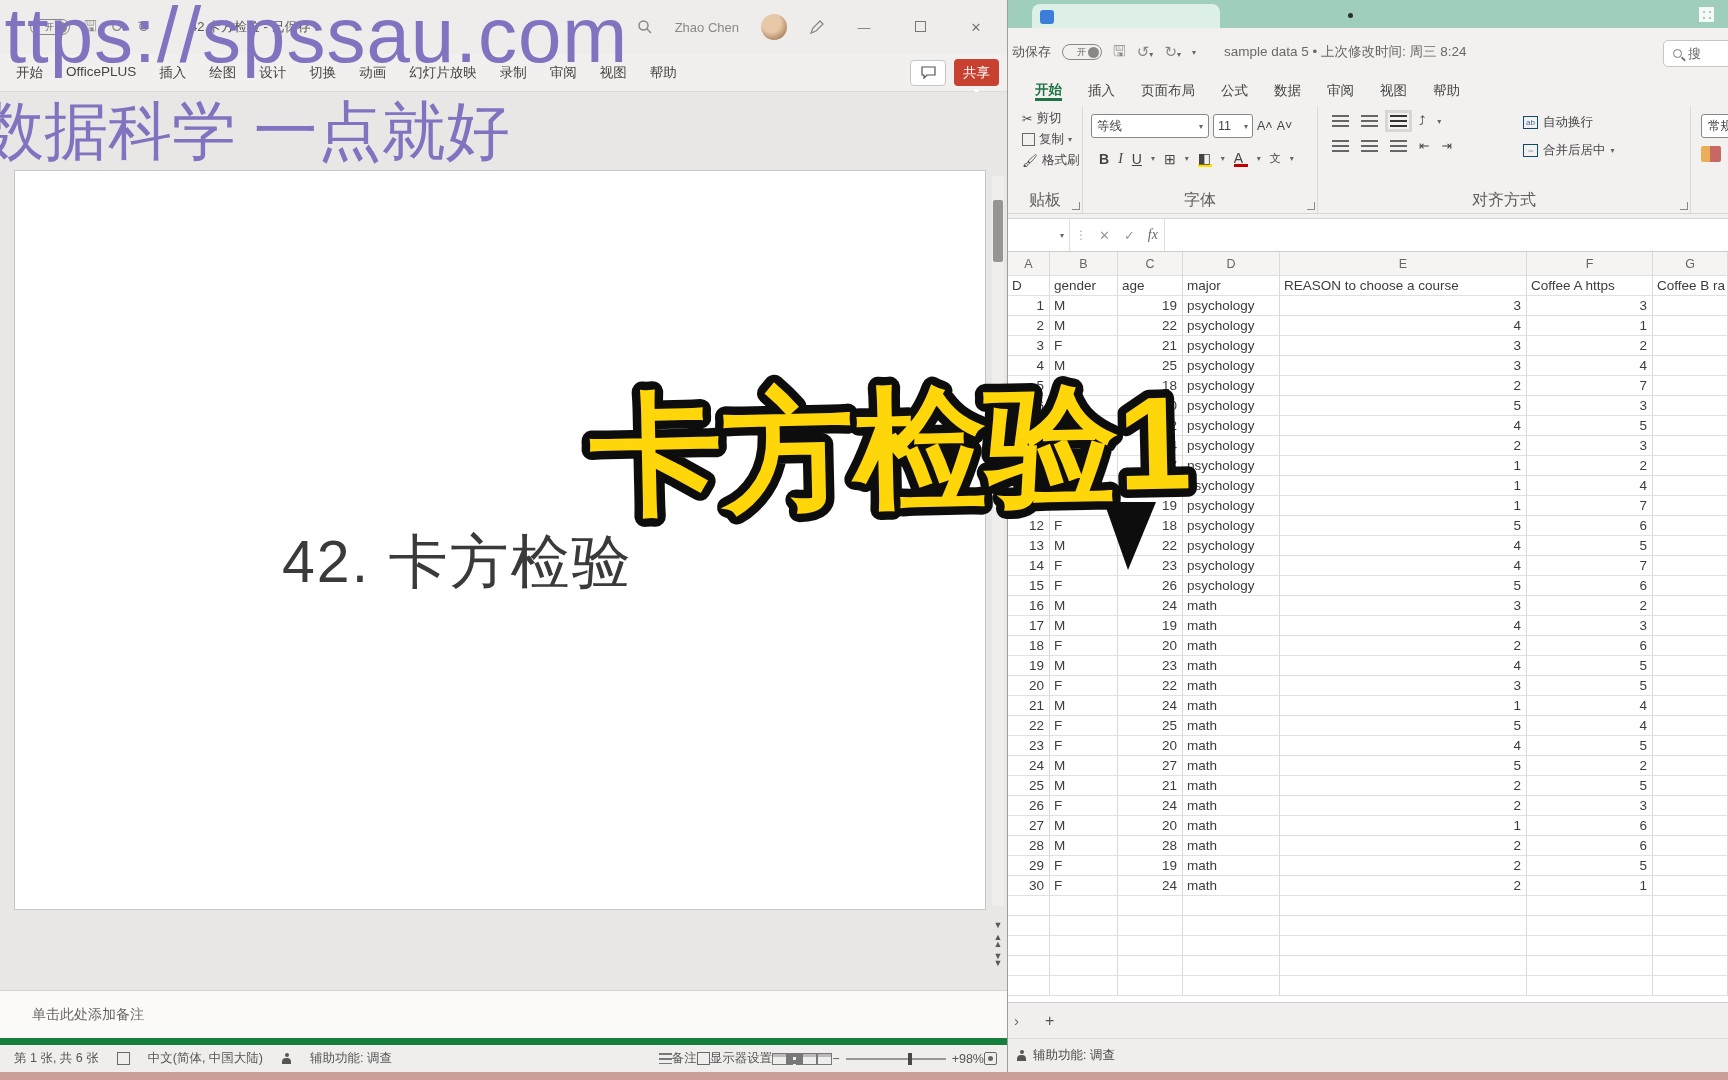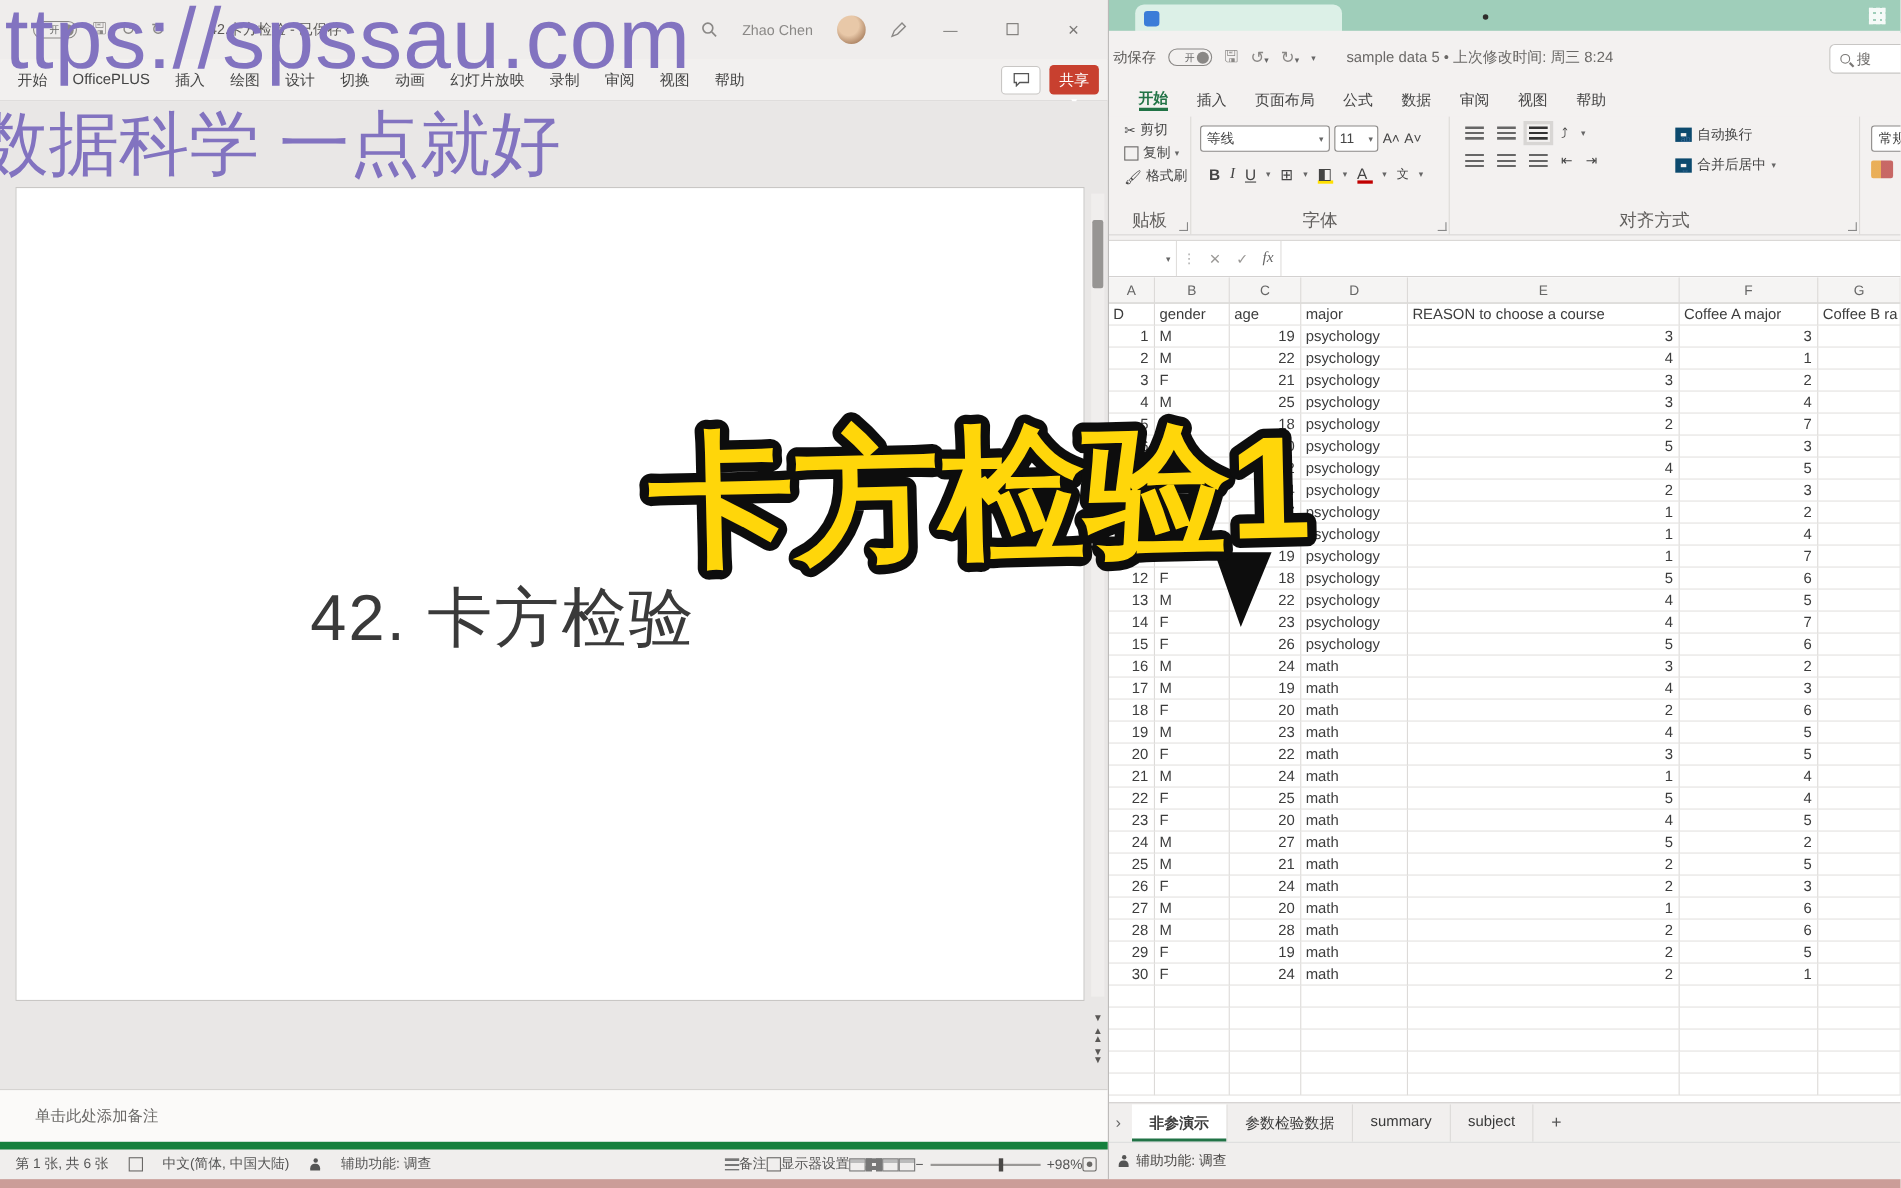--- a/index.html
+++ b/index.html
@@ -77,21 +77,21 @@
   .fr-b { font-weight:bold; } .fr-i { font-style:italic; font-family:"Liberation Serif",serif; } .fr-u { text-decoration:underline; }
   .swatch { display:inline-block; width:14px; height:3px; margin-top:-2px; }
   .caret { font-size:8px; color:#666; }
   .g-align { position:absolute; left:309px; top:0; width:373px; height:100%; border-left:1px solid #dcdad8; }
   .alignrows { position:absolute; left:14px; top:8px; display:flex; flex-direction:column; gap:10px; }
   .alignrow { display:flex; gap:12px; align-items:center; }
   .al { width:17px; height:12px; background:repeating-linear-gradient(#666 0 2px, transparent 2px 5px); }
   .al.sel { outline:3px solid #d8d6d4; outline-offset:2px; background:repeating-linear-gradient(#333 0 2px, transparent 2px 5px); }
   .wrapmerge { position:absolute; left:205px; top:8px; display:flex; flex-direction:column; gap:11px; white-space:nowrap; font-size:12.5px; }
   .wm-item { display:flex; align-items:center; gap:5px; }
-  .wm-ic { width:15px; height:13px; border:5px solid #0c4a6e; font-size:8px; color:#3a6a98; text-align:center; line-height:12px; }
+  .wm-ic { width:15px; height:13px; border:1px solid #0c4a6e; font-size:8px; color:#3a6a98; text-align:center; line-height:12px; }
   .g-num { position:absolute; left:682px; top:0; width:120px; height:100%; border-left:1px solid #dcdad8; }
   .numfmt { position:absolute; left:10px; top:8px; width:100px; height:24px; border:1px solid #8a8886; border-radius:3px; background:#fff; display:flex; align-items:center; padding-left:6px; font-size:12.5px; }
   .numico { position:absolute; left:10px; top:40px; width:20px; height:16px; background:linear-gradient(90deg,#e8a33d 0 9px, #c0504d 9px); border-radius:2px; opacity:.85; }
   .formula-bar { position:absolute; left:0; top:218px; width:100%; height:34px; background:#fff; border-top:1px solid #d6d4d2; border-bottom:1px solid #cfcdcb; display:flex; align-items:center; }
   .namebox { width:62px; height:100%; border-right:1px solid #e0dedc; display:flex; align-items:center; justify-content:flex-end; padding-right:5px; color:#777; font-size:10px; }
   .fb-dots { color:#aaa; padding:0 5px; font-size:12px; }
   .fb-ic { color:#9a9896; font-size:13px; padding:0 7px; }
   .fb-fx { font-style:italic; font-family:"Liberation Serif",serif; color:#666; font-size:14px; padding:0 6px; }
   .sheet { position:absolute; left:0; top:252px; width:100%; height:750px; background:#fff; overflow:hidden; }
   .srow { display:grid; grid-template-columns:42px 68px 65px 97px 247px 126px 75px; }
@@ -373,21 +373,21 @@
           <div class="cell">E</div>
           <div class="cell">F</div>
           <div class="cell">G</div>
         </div>
         <div class="srow">
           <div class="cell txt">D</div>
           <div class="cell txt">gender</div>
           <div class="cell txt">age</div>
           <div class="cell txt">major</div>
           <div class="cell txt">REASON to choose a course</div>
-          <div class="cell txt">Coffee A major</div>
+          <div class="cell txt">Coffee A https</div>
           <div class="cell txt">Coffee B ra</div>
         </div>
         <div class="srow">
           <div class="cell num">1</div>
           <div class="cell txt">M</div>
           <div class="cell num">19</div>
           <div class="cell txt">psychology</div>
           <div class="cell num">3</div>
           <div class="cell num">3</div>
           <div class="cell txt"></div>
@@ -695,26 +695,20 @@
           <div class="cell"></div>
           <div class="cell"></div>
           <div class="cell"></div>
           <div class="cell"></div>
           <div class="cell"></div>
         </div>
       </div>
 
     <div class="sheet-tabs">
       <span class="stab-nav">›</span>
-      <span id="stabs" style="display:flex">
-          <span class="stab active">非参演示</span>
-          <span class="stab">参数检验数据</span>
-          <span class="stab">summary</span>
-          <span class="stab">subject</span>
-        </span>
       <span class="stab-add">+</span>
     </div>
 
     <div class="xl-status">
       <span class="person-ic"></span>
       <span>辅助功能: 调查</span>
     </div>
   </div>
 
   <div class="pink-strip"></div>

